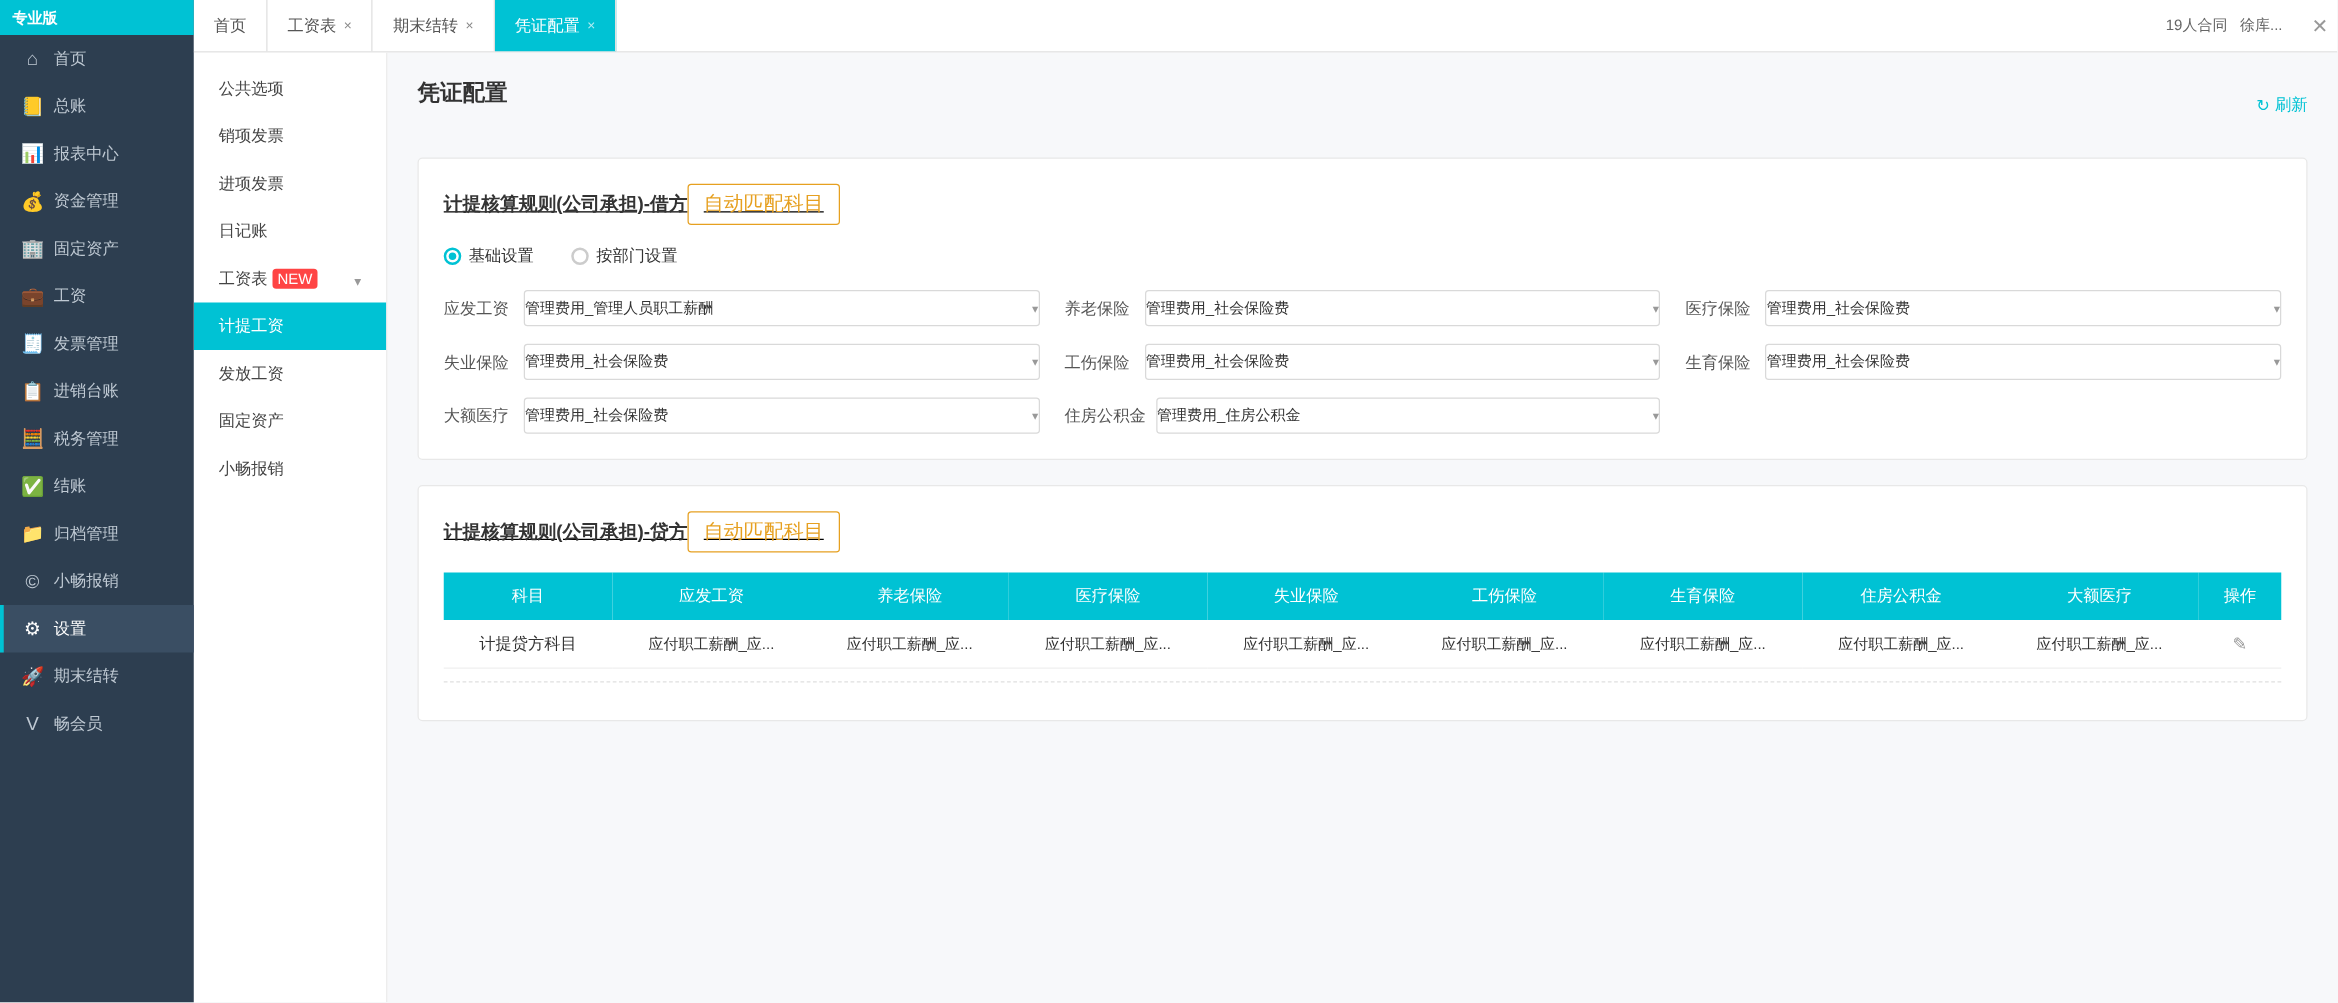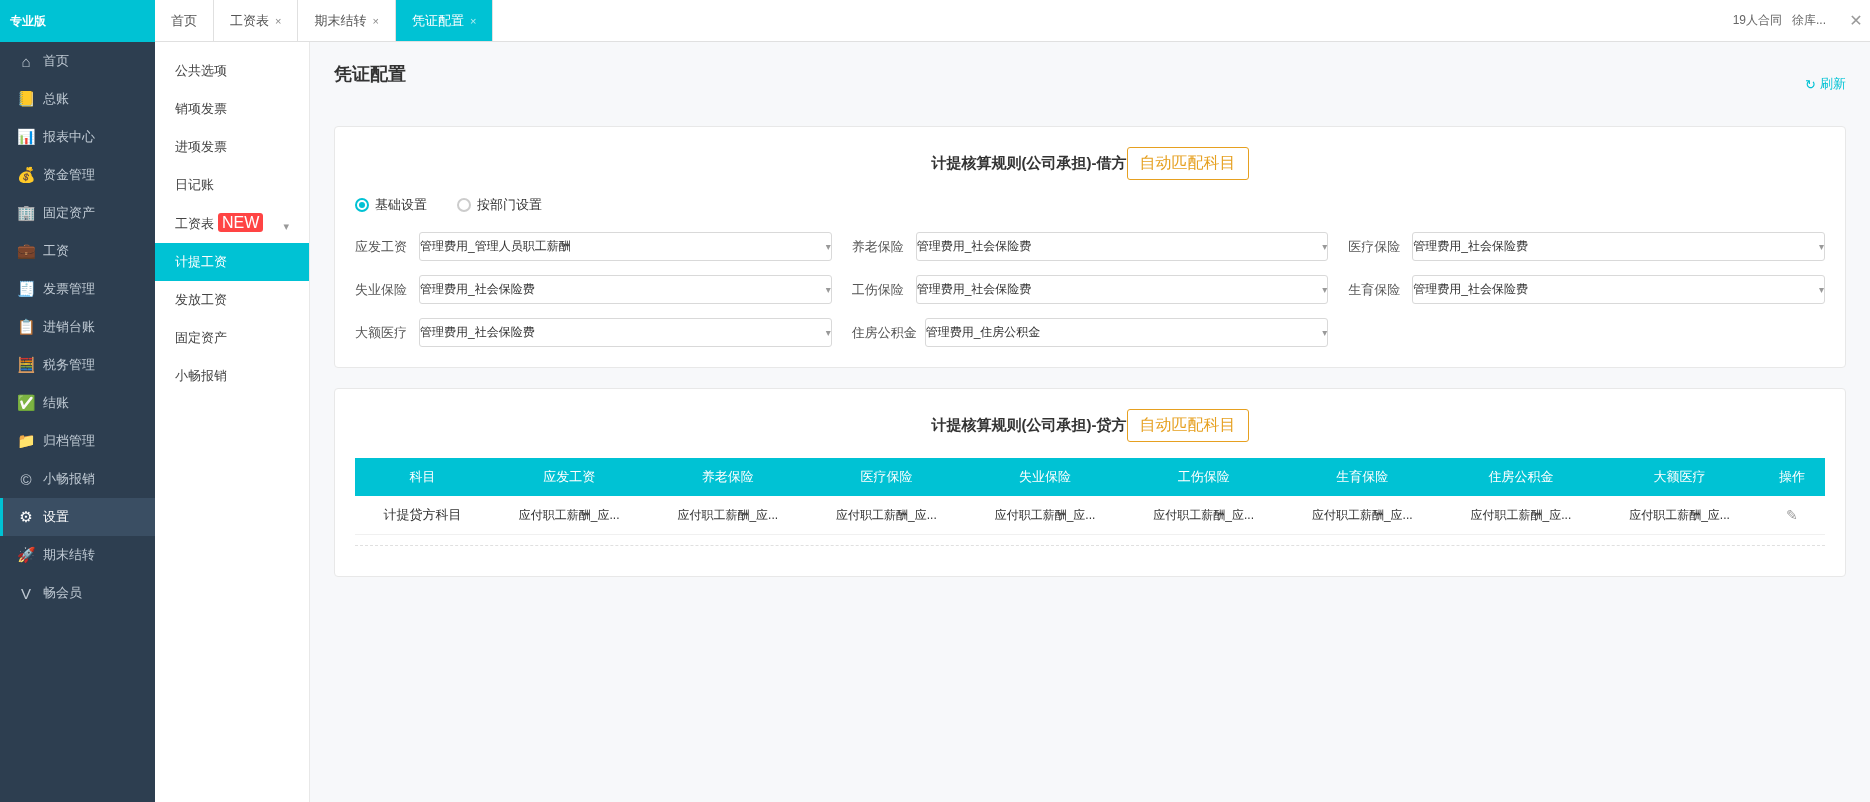--- a/index.html
+++ b/index.html
@@ -10,21 +10,21 @@
       width: 155px;
       min-width: 155px;
       background: #2d3e50;
       color: #ccc;
       display: flex;
       flex-direction: column;
       height: 100%;
     }
     .sidebar-top-bar {
       background: #00c2d4;
-      height: 42px;
+      height: 28px;
       display: flex;
       align-items: center;
       padding: 0 10px;
       color: white;
       font-size: 12px;
       font-weight: bold;
     }
     .sidebar-item {
       display: flex;
       align-items: center;
@@ -111,21 +111,21 @@
       color: #444;
       cursor: pointer;
       display: flex;
       align-items: flex-end;
       justify-content: space-between;
     }
     .left-nav-item.active { background: #00c2d4; color: #fff; }
     .left-nav-item .new-badge {
       background: #ff4444;
       color: #fff;
-      font-size: 16px;
+      font-size: 12px;
       padding: 1px 4px;
       border-radius: 3px;
       margin-left: 4px;
     }
     .left-nav-item .chevron { font-size: 11px; color: #999; }
 
     
     .right-content {
       flex: 1;
       overflow-y: auto;
@@ -146,22 +146,23 @@
     .section-card {
       background: #fff;
       border-radius: 4px;
       padding: 20px;
       margin-bottom: 20px;
       border: 1px solid #e8e8e8;
     }
     .section-header {
       display: flex;
       align-items: center;
-      justify-content: center;
+      justify-content: flex-start;
       margin-bottom: 16px;
+      text-decoration: underline;
     }
     .section-title {
       font-size: 15px;
       font-weight: bold;
       color: #333;
     }
     .auto-match-btn {
       border: 1px solid #e6a020;
       color: #e6a020;
       background: #fff;

